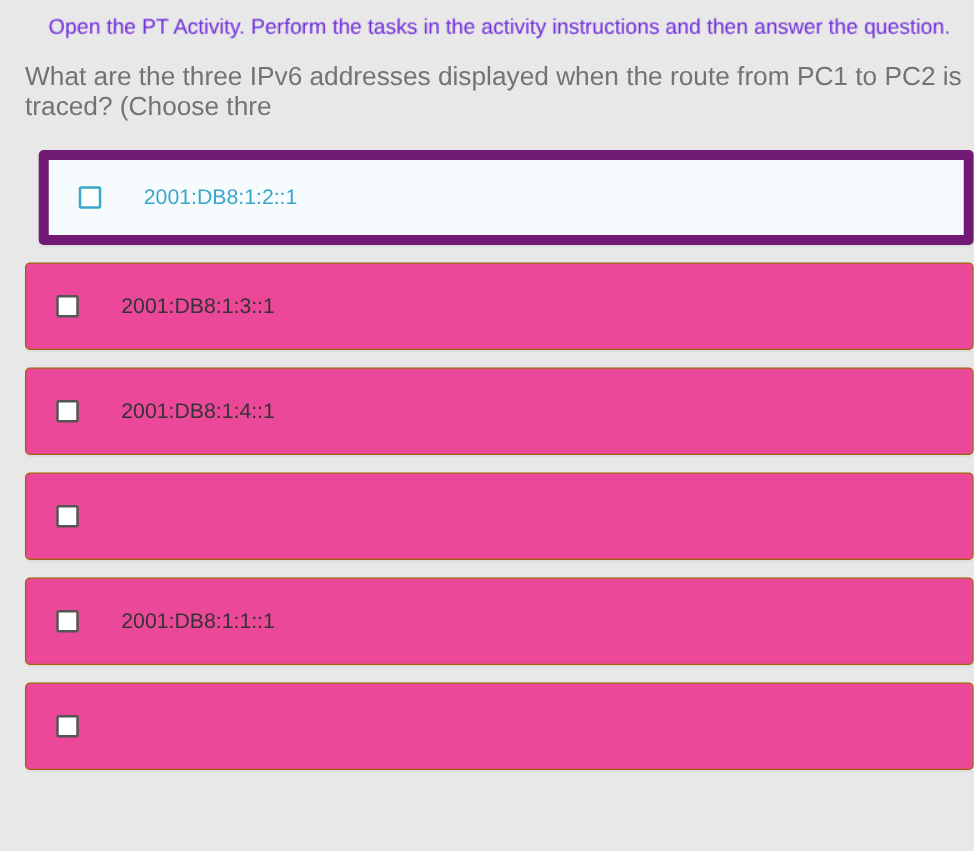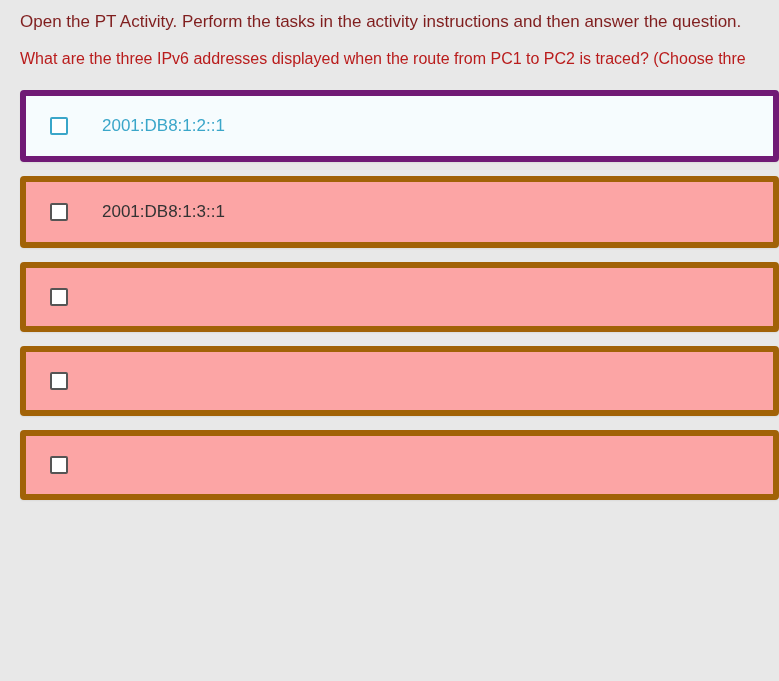--- a/index.html
+++ b/index.html
@@ -7,48 +7,50 @@
     font-family: Arial, Helvetica, sans-serif;
     background: #e8e8e8;
     width: 779px;
     height: 681px;
     overflow: hidden;
     color: #333;
     padding: 12px 0 0 20px;
   }
   .instruction {
     font-size: 17px;
-    color: #7f1d1d;
+    color: #6d28d9;
     margin-bottom: 18px;
     transform: perspective(800px) rotateX(1deg);
+    text-align: center;
   }
   .question {
-    font-size: 16px;
-    color: #b91c1c;
+    font-size: 21px;
+    color: #737373;
     margin-bottom: 22px;
   }
   .options {
     display: flex;
     flex-direction: column;
     gap: 14px;
     width: 100%;
   }
   .option {
-    background: #fca5a5;
-    border: 6px solid #a16207;
+    background: #ec4899;
+    border: 1px solid #a16207;
     border-radius: 4px;
     display: flex;
     align-items: center;
     padding: 20px 16px 20px 24px;
     min-height: 70px;
     box-shadow: 0 1px 2px rgba(0,0,0,0.06);
   }
   .option.selected {
-    border: 6px solid #701a75;
+    border: 8px solid #701a75;
     background: #f6fcfe;
+    margin-left: 11px;
   }
   .option.selected .opt-text {
     color: #3aa6c9;
   }
   .checkbox {
     width: 18px;
     height: 18px;
     border: 2px solid #555;
     border-radius: 2px;
     background: #fff;
@@ -76,25 +78,30 @@
     <div class="opt-text">2001:DB8:1:2::1</div>
   </div>
 
   <div class="option">
     <div class="checkbox"></div>
     <div class="opt-text">2001:DB8:1:3::1</div>
   </div>
 
   <div class="option">
     <div class="checkbox"></div>
+    <div class="opt-text">2001:DB8:1:4::1</div>
   </div>
 
 
   <div class="option">
     <div class="checkbox"></div>
   </div>
 
+  <div class="option">
+    <div class="checkbox"></div>
+    <div class="opt-text">2001:DB8:1:1::1</div>
+  </div>
 
   <div class="option">
     <div class="checkbox"></div>
   </div>
 
 </div>
 
 </body></html>

